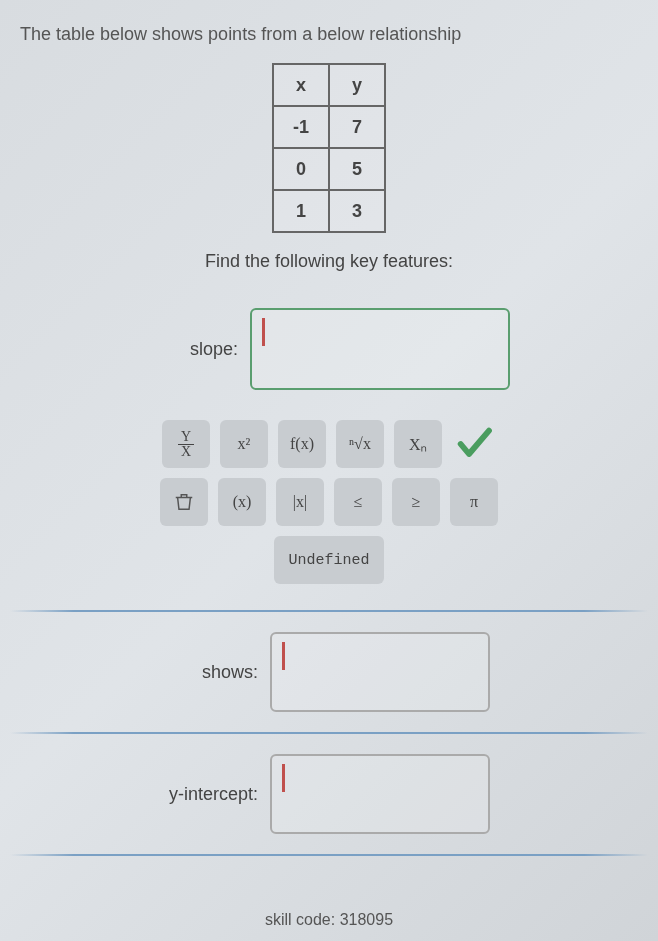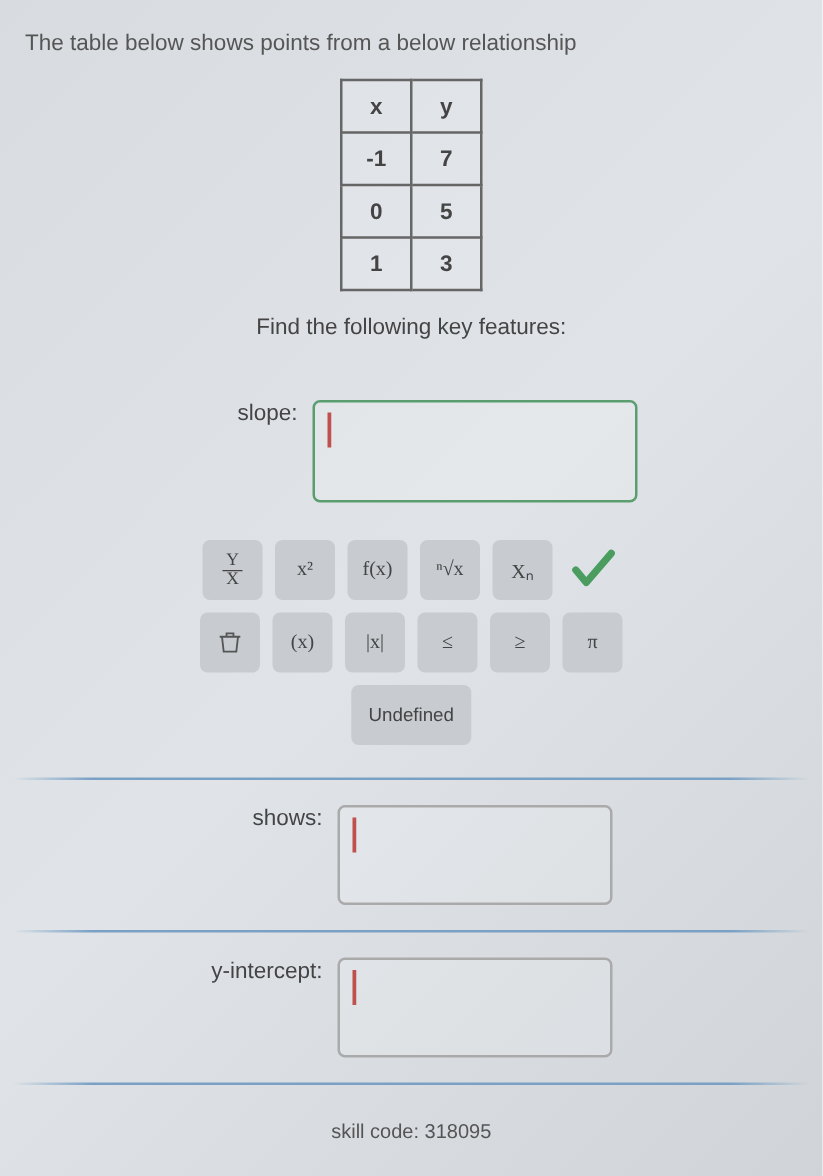--- a/index.html
+++ b/index.html
@@ -32,25 +32,25 @@
   text-align: center;
   font-size: 18px;
   font-weight: bold;
   color: #444;
   background: rgba(255,255,255,0.12);
 }
 .subtext {
   text-align: center;
   font-size: 18px;
   color: #444;
-  margin-bottom: 28px;
+  margin-bottom: 16px;
 }
 .input-row {
   display: flex;
-  align-items: flex-start;
+  align-items: center;
   justify-content: center;
   gap: 12px;
   padding: 20px 0;
 }
 .input-row .label {
   font-size: 18px;
   color: #444;
   min-width: 90px;
   text-align: right;
 }
@@ -96,21 +96,21 @@
   align-items: center;
   justify-content: center;
   font-size: 16px;
   color: #444;
   cursor: pointer;
   font-family: 'Times New Roman', serif;
 }
 .key.wide {
   width: auto;
   padding: 0 14px;
-  font-family: Liberation Sans, sans-serif;
+  font-family: Liberation Mono, monospace;
   font-size: 15px;
 }
 .check-icon {
   width: 44px;
   height: 44px;
   display: flex;
   align-items: center;
   justify-content: center;
 }
 .check-icon svg { width: 40px; height: 40px; }
@@ -123,21 +123,21 @@
 }
 .frac .num { border-bottom: 1.5px solid #444; padding: 0 3px; }
 .frac .den { padding: 0 3px; }
 .divider {
   height: 2px;
   background: linear-gradient(to right, transparent, #7aa0c4 10%, #7aa0c4 90%, transparent);
   margin: 0 10px;
 }
 .skill-code {
   position: absolute;
-  bottom: 26px;
+  bottom: 12px;
   width: 100%;
   text-align: center;
   font-size: 16px;
   color: #555;
 }
 .trash svg { width:22px; height:22px; }
 </style>
 </head>
 <body>
 

